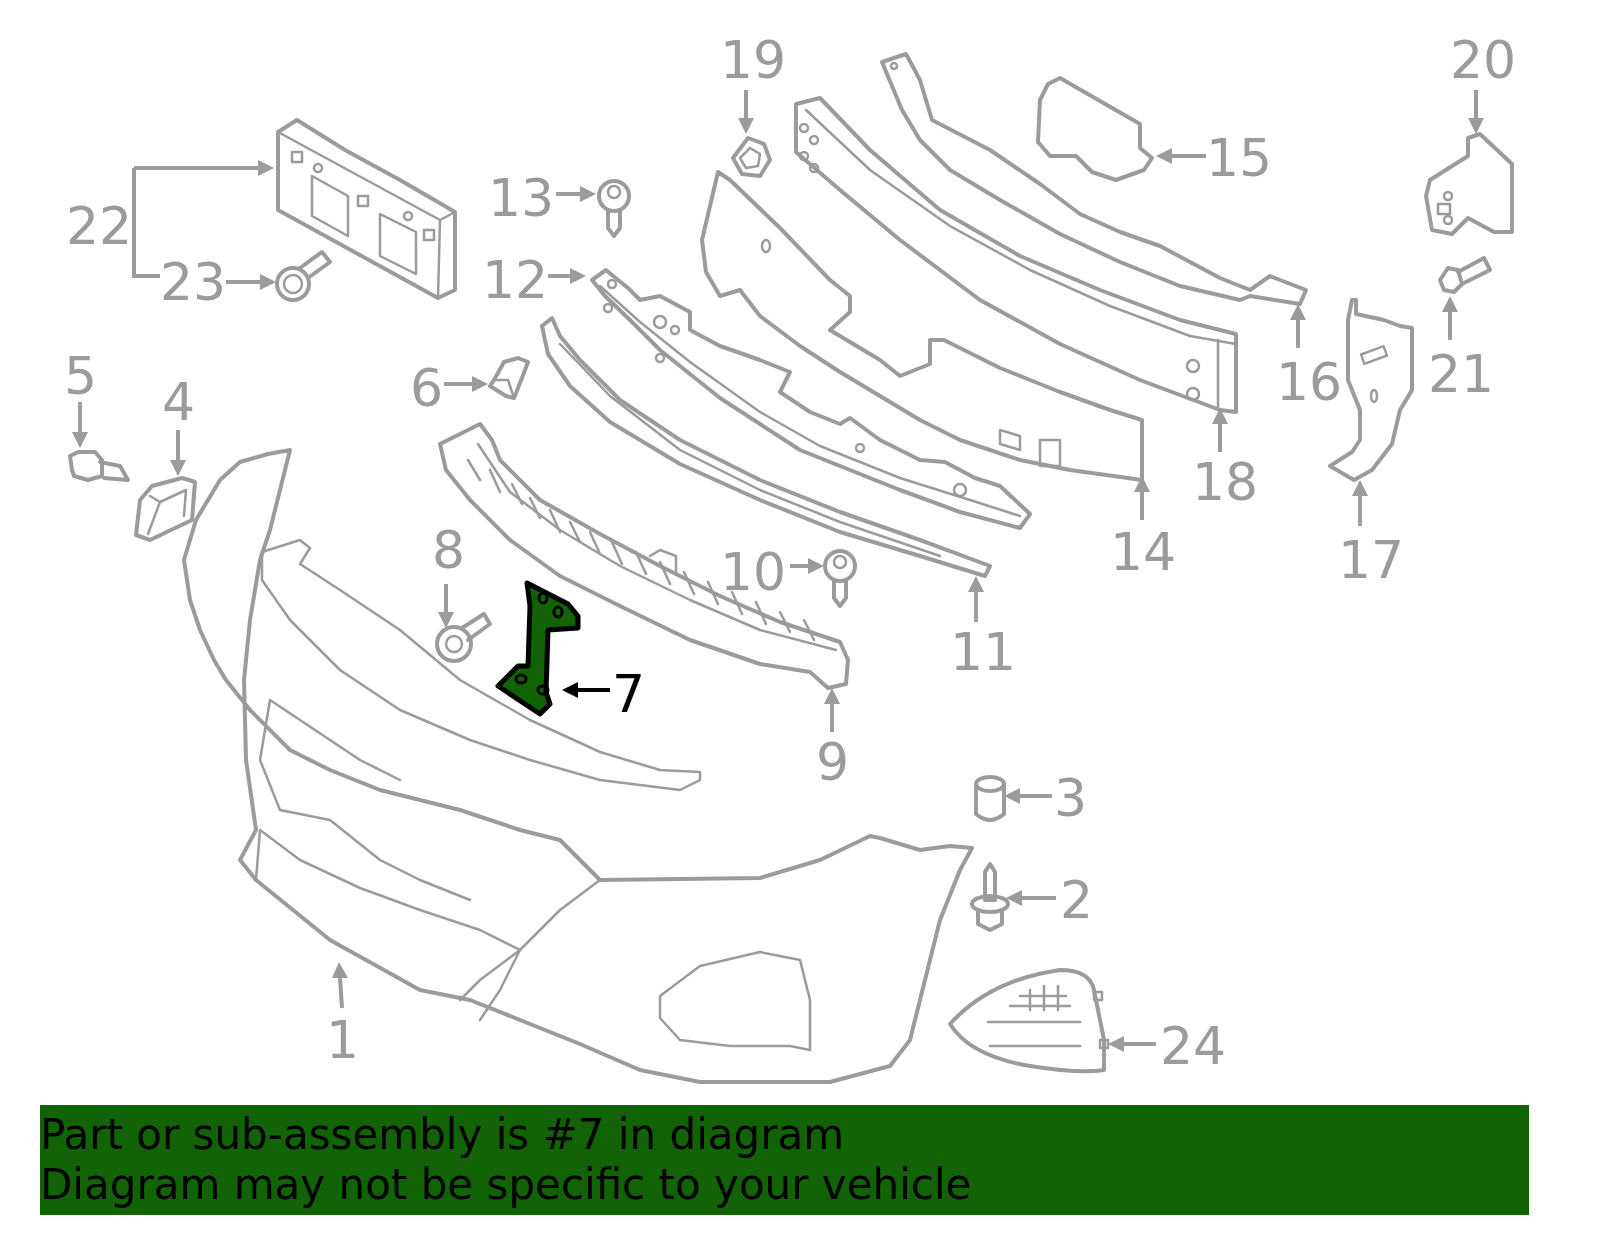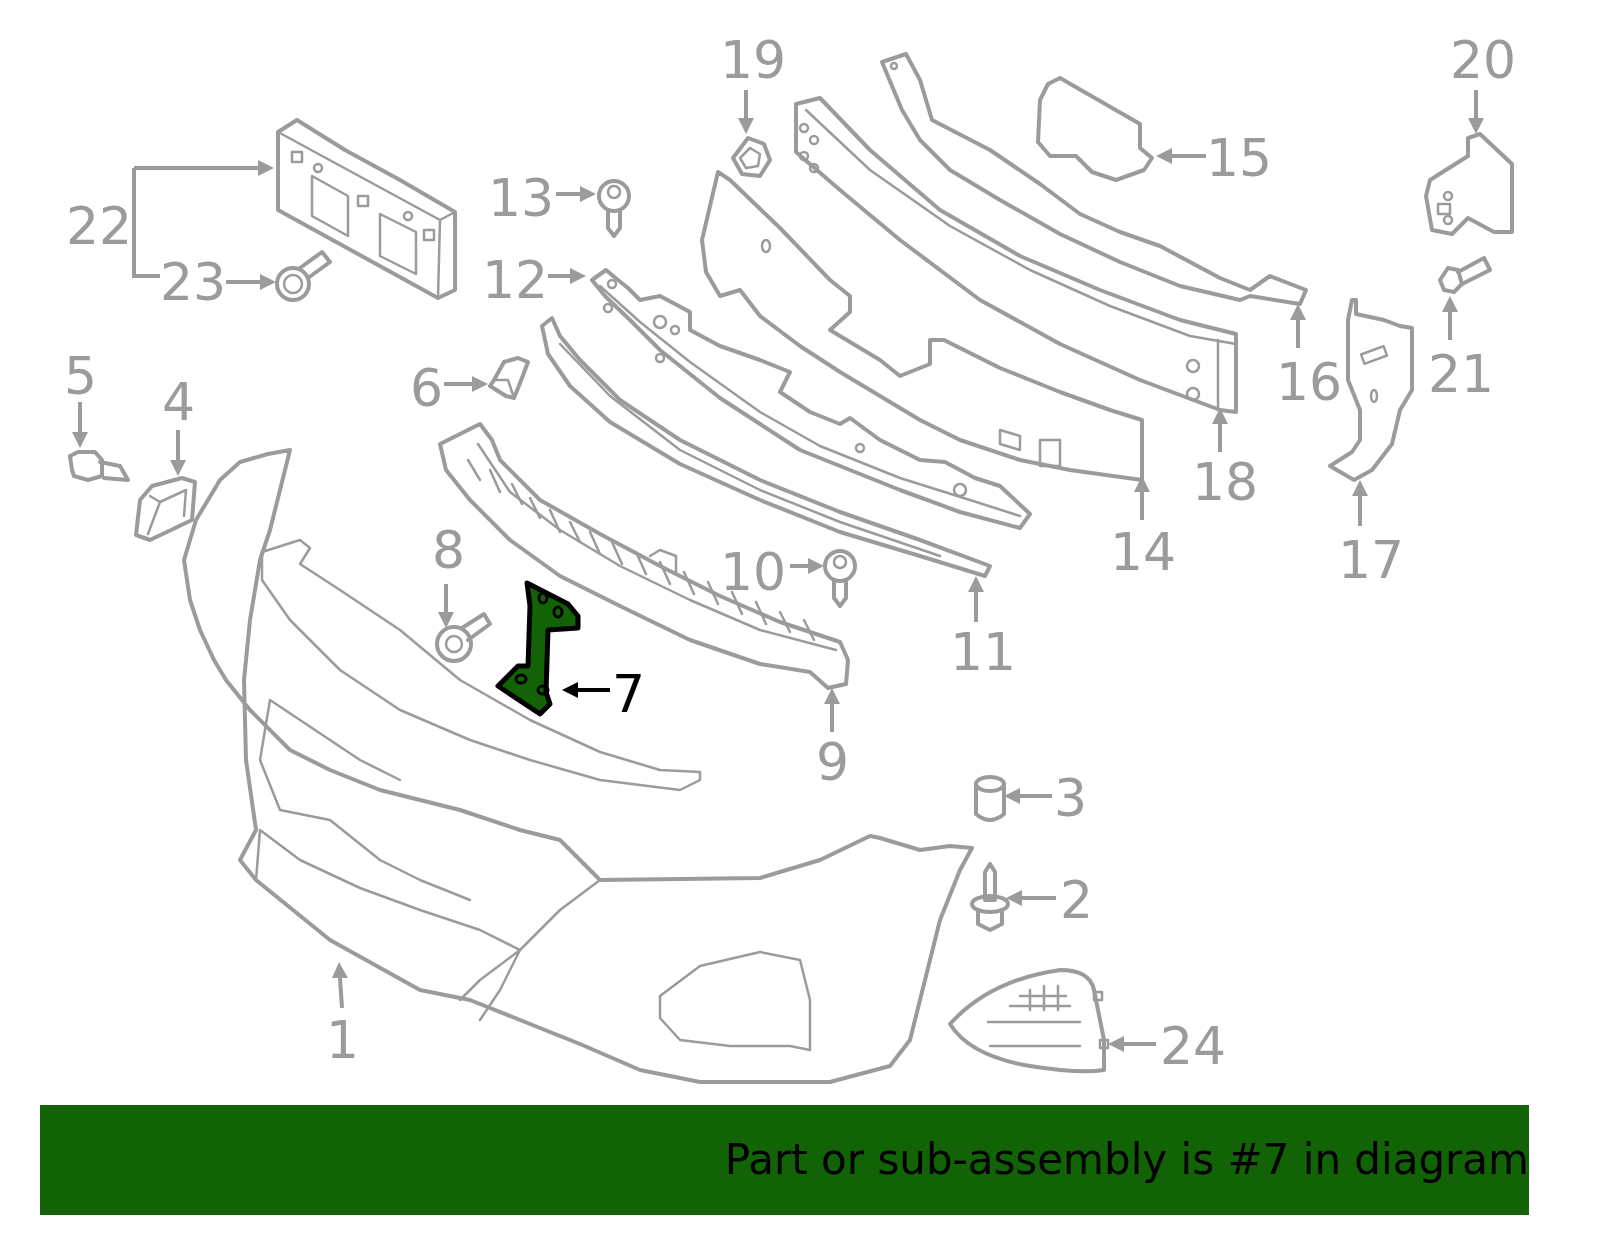--- a/index.html
+++ b/index.html
@@ -8,21 +8,21 @@
   .part { fill: none; stroke: #9b9b9b; stroke-width: 4; stroke-linejoin: round; stroke-linecap: round; }
   .part-thin { fill: none; stroke: #9b9b9b; stroke-width: 2.5; stroke-linejoin: round; stroke-linecap: round; }
   .leader { stroke: #9b9b9b; stroke-width: 4; fill: none; }
   .arrowhead { fill: #9b9b9b; }
   .callout { fill: #9b9b9b; font-family: "DejaVu Sans", sans-serif; font-size: 52px; }
   .callout.highlight { fill: #000000; }
   .leader.highlight { stroke: #000; }
   .arrowhead.highlight { fill: #000; }
   .hl-part { fill: #116306; stroke: #000; stroke-width: 5; stroke-linejoin: round; }
   .hl-hole { fill: none; stroke: #000; stroke-width: 3; }
-  #banner { position: absolute; left: 40px; top: 1105px; width: 1489px; height: 110px; background: #116306; display: flex; flex-direction: column; align-items: flex-end; justify-content: center; }
+  #banner { position: absolute; left: 40px; top: 1105px; width: 1489px; height: 110px; background: #116306; display: flex; flex-direction: column; align-items: flex-start; justify-content: center; }
   #banner .line { color: #000; font-family: "DejaVu Sans", sans-serif; font-size: 42px; line-height: 50px; white-space: nowrap; }
 </style>
 </head>
 <body>
 
 <svg id="diagram" viewBox="0 0 1600 1249" xmlns="http://www.w3.org/2000/svg">
 
   <g>
     <path class="part" d="M278,132 L297,120 L345,150 L400,180 L455,212 L455,290 L438,298 L278,210 Z"></path>
     <path class="part-thin" d="M278,132 L440,220 L455,212 M440,220 L438,298"></path>
@@ -283,13 +283,14 @@
     <text class="callout highlight" x="612" y="712">7</text>
     <text class="callout" x="1054" y="816">3</text>
     <text class="callout" x="1060" y="918">2</text>
     <text class="callout" x="326" y="1058">1</text>
     <text class="callout" x="1160" y="1064">24</text>
   </g>
 </svg>
 
 <div id="banner">
   <div class="line">Part or sub-assembly is #7 in diagram</div>
+  <div class="line">Diagram may not be specific to your vehicle</div>
 </div>
 
 </body></html>

